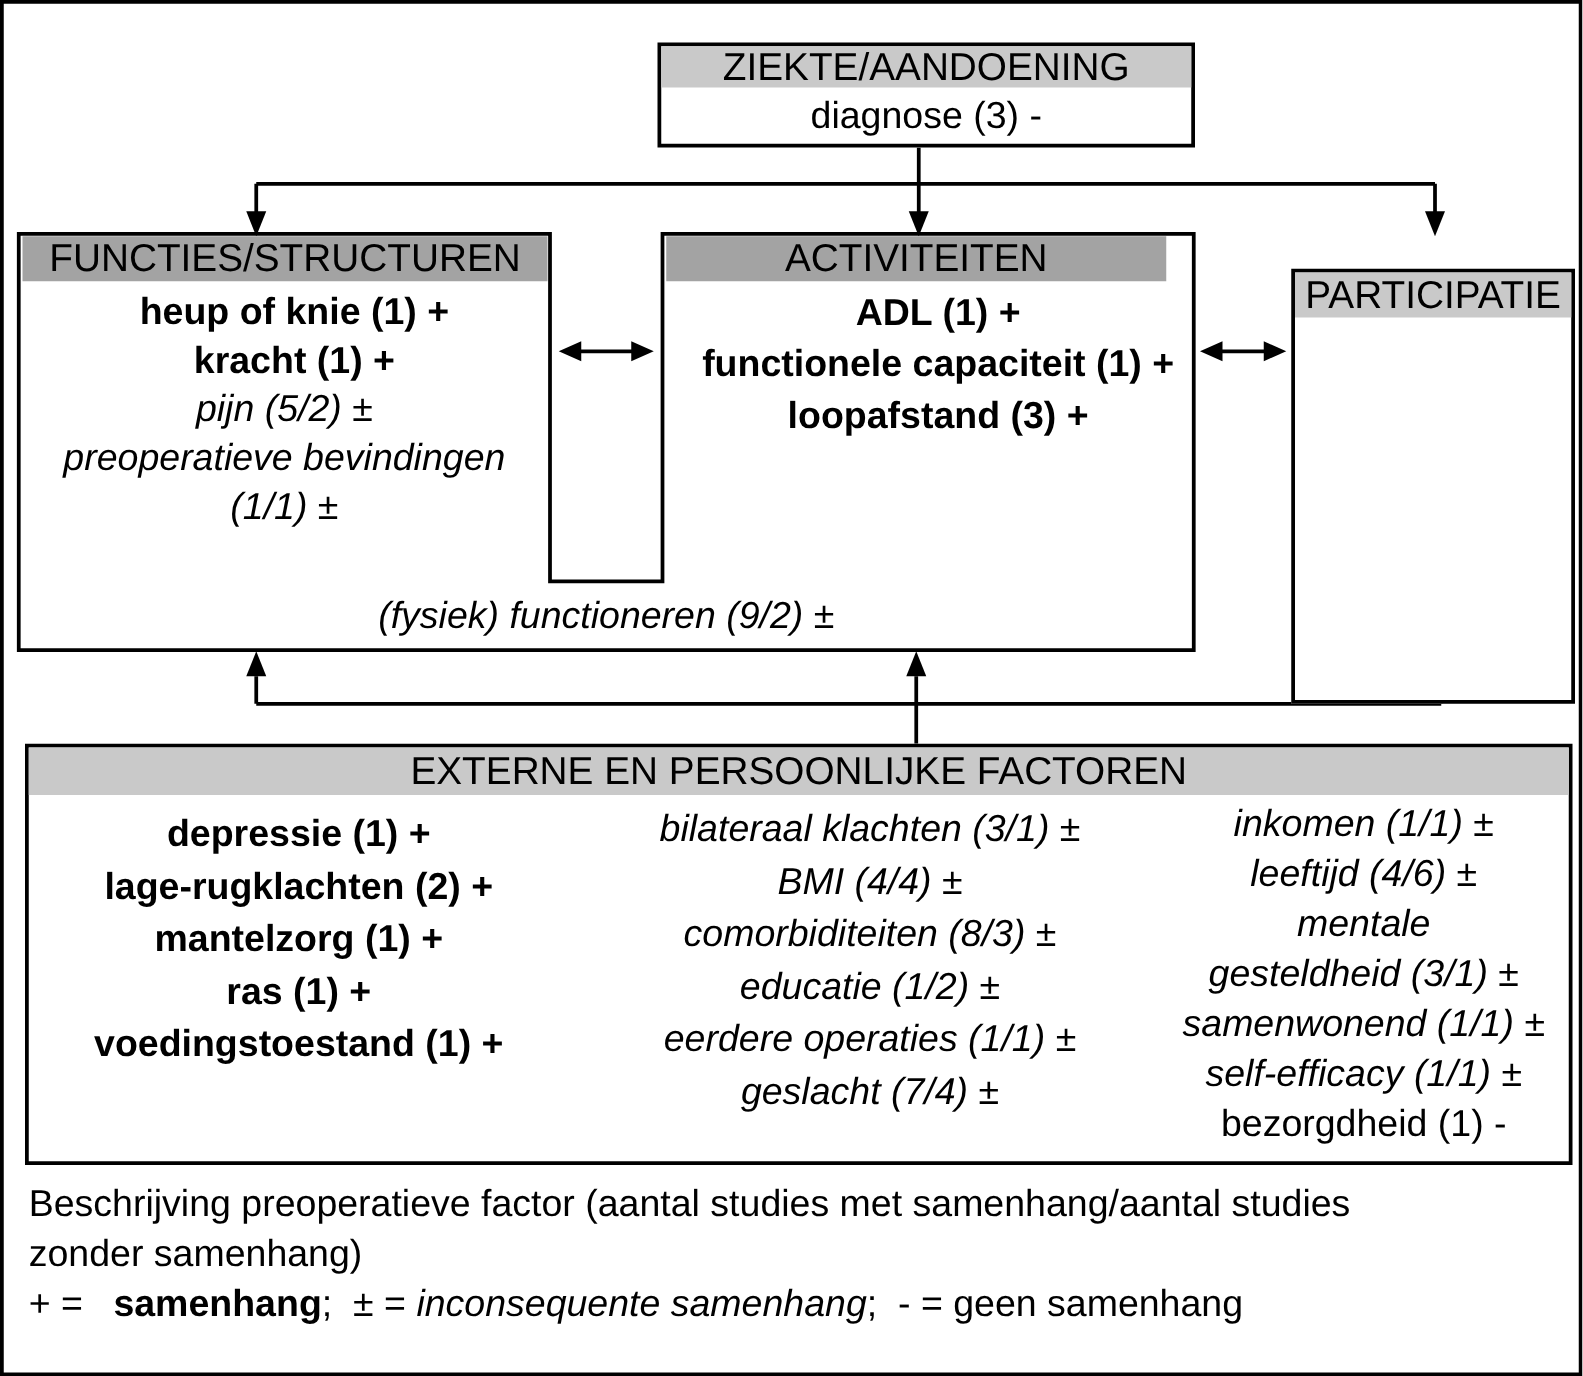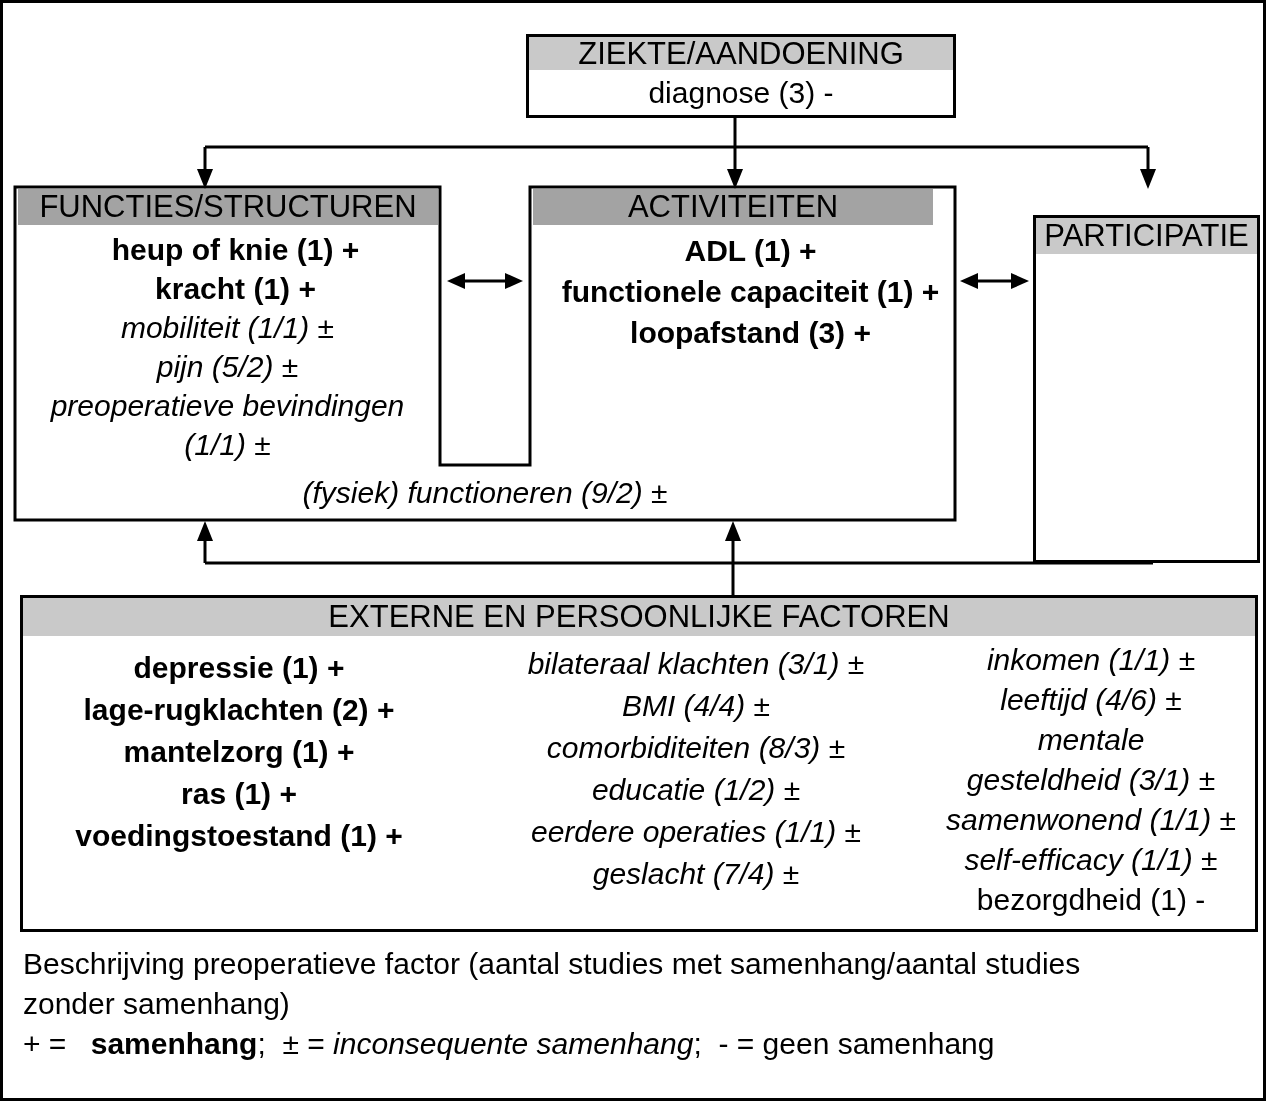--- a/index.html
+++ b/index.html
@@ -94,21 +94,20 @@
     <div class="body-line">diagnose (3) -</div>
   </div>
 
   <div class="hdr-band" style="left:15px;top:186px;width:420px;">FUNCTIES/STRUCTUREN</div>
 
   <div class="hdr-band" style="left:530px;top:186px;width:400px;">ACTIVITEITEN</div>
 
   <div class="stack tower-left" style="left:12px;top:227px;width:425px;">
     <div class="b">heup of knie (1) +</div>
     <div class="b">kracht (1) +</div>
-    <div class="i">mobiliteit (1/1) ±</div>
     <div class="i">pijn (5/2) ±</div>
     <div class="i">preoperatieve bevindingen</div>
     <div class="i">(1/1) ±</div>
   </div>
 
   <div class="stack tower-mid" style="left:527px;top:227px;width:425px;">
     <div class="b">ADL (1) +</div>
     <div class="b">functionele capaciteit (1) +</div>
     <div class="b">loopafstand (3) +</div>
   </div>

